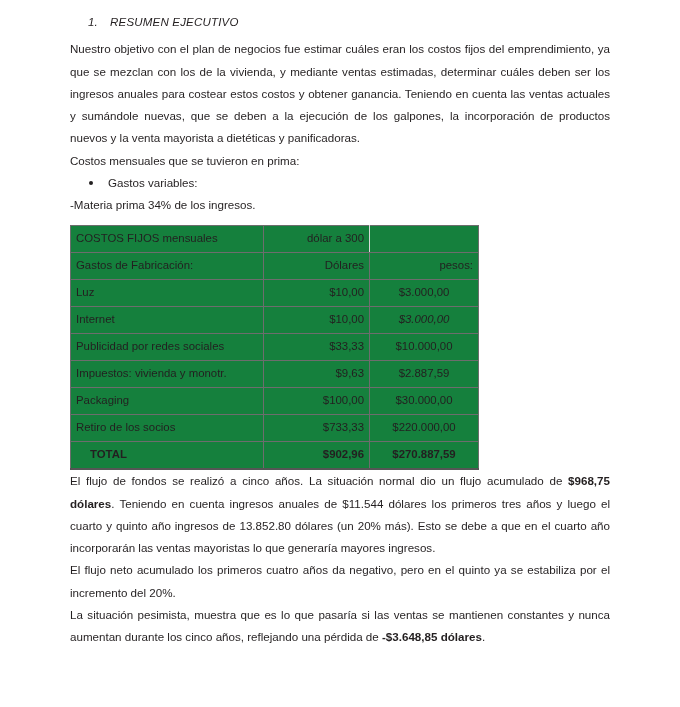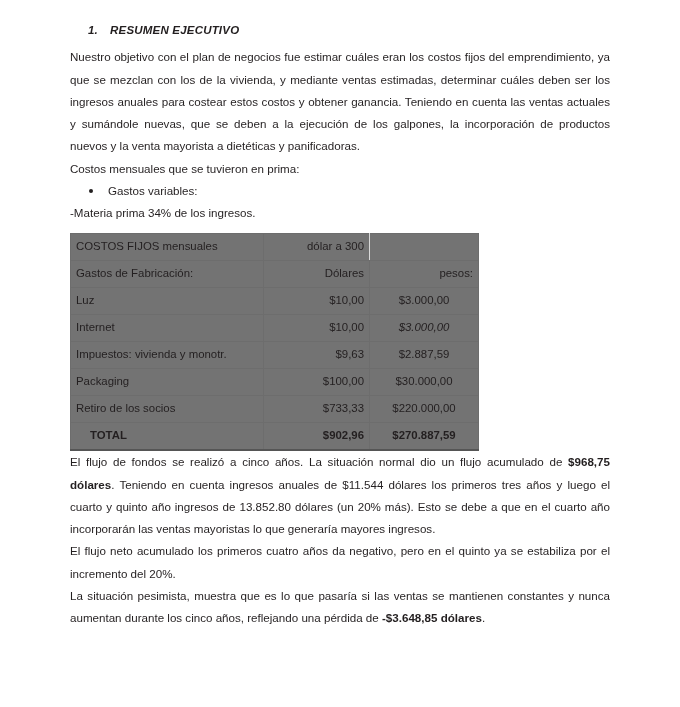--- a/index.html
+++ b/index.html
@@ -28,24 +28,24 @@
   .content {
     position: absolute;
     left: 70px;
     top: 11px;
     width: 540px;
   }
 
   
   .heading {
     font-size: 11.5px;
-    font-weight: bold;
+    font-weight: normal;
     font-style: italic;
     letter-spacing: 0.2px;
-    margin: 12px 0 9px 0;
+    margin: 4px 0 9px 0;
     padding-left: 18px;
     line-height: 1.25;
     white-space: pre;
   }
   .heading .num { display: inline-block; width: 22px; }
 
   
   p.body {
     font-size: 11.6px;
     line-height: 1.92;
@@ -88,21 +88,21 @@
     width: 375px;
     table-layout: fixed;
     font-size: 11.4px;
     color: #231f20;
   }
   table.costs td {
     border: 1px solid #6d6d6d;
     padding: 3px 5px 4px 5px;
     height: 19px;
     vertical-align: middle;
-    background: #737373;
+    background: #15803d;
     line-height: 1.15;
     overflow: hidden;
     white-space: nowrap;
   }
   td.c1 { width: 182px; }
   td.c2 { width: 95px; text-align: right; }
   td.c3 { width: 98px; text-align: center; }
 
   td.hdr-blue {
     background: #9cb9e0;
@@ -162,20 +162,25 @@
             <td class="c1">Luz</td>
             <td class="c2">$10,00</td>
             <td class="c3">$3.000,00</td>
           </tr>
           <tr>
             <td class="c1">Internet</td>
             <td class="c2">$10,00</td>
             <td class="c3 ital">$3.000,00</td>
           </tr>
           <tr>
+            <td class="c1">Publicidad por redes sociales</td>
+            <td class="c2">$33,33</td>
+            <td class="c3">$10.000,00</td>
+          </tr>
+          <tr>
             <td class="c1">Impuestos: vivienda y monotr.</td>
             <td class="c2">$9,63</td>
             <td class="c3">$2.887,59</td>
           </tr>
           <tr>
             <td class="c1">Packaging</td>
             <td class="c2">$100,00</td>
             <td class="c3">$30.000,00</td>
           </tr>
           <tr>

